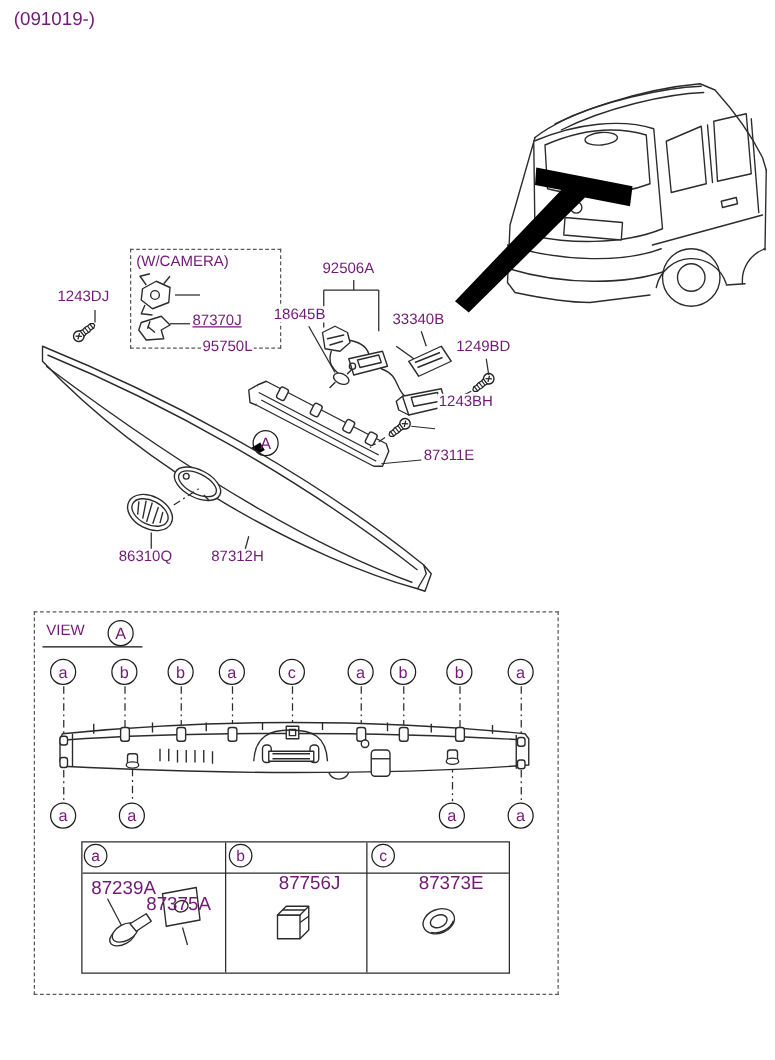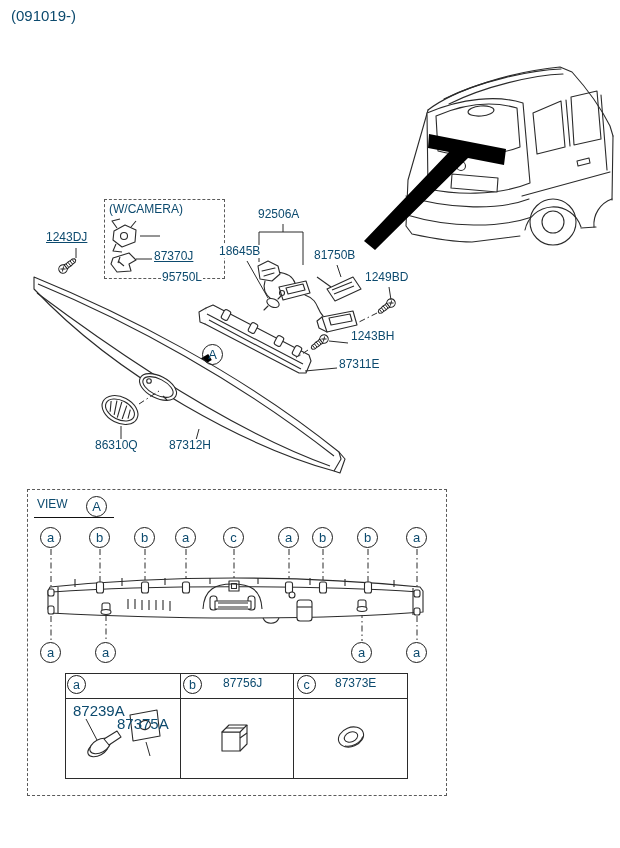--- a/index.html
+++ b/index.html
@@ -1,21 +1,21 @@
 <!DOCTYPE html>
 <html><head>
 <meta charset="utf-8">
 <style>
   html,body{margin:0;padding:0;background:#fff;}
   .stage{position:relative;width:620px;height:848px;background:#fff;overflow:hidden;
-         font-family:"Liberation Sans",sans-serif;color:#0c4a6e;}
+         font-family:"Liberation Sans",sans-serif;color:#701a75;}
   .stage svg{position:absolute;left:0;top:0;}
   .lbl{position:absolute;font-size:12px;line-height:1.1;white-space:nowrap;
        background:#fff;padding:0 1px;}
-  .lbl.sm{font-size:12px;}
+  .lbl.sm{font-size:15px;margin-top:22px;}
   .lbl.xs{font-size:15px;}
   .dashed{position:absolute;border:1.6px dashed #5a5a5a;box-sizing:border-box;}
   .marker{position:absolute;width:21px;height:21px;border:1.4px solid #1d1d1d;border-radius:50%;
           background:#fff;display:flex;align-items:center;justify-content:center;
           font-size:13px;box-sizing:border-box;}
   .marker.sm{width:19px;height:19px;font-size:12.5px;}
   .underline{position:absolute;border-top:1.6px solid #111;}
   .tbl{position:absolute;border:1.5px solid #2b2b2b;box-sizing:border-box;background:transparent;}
   .tbl .vline{position:absolute;top:0;bottom:0;border-left:1.4px solid #2b2b2b;}
   .tbl .hline{position:absolute;left:0;right:0;border-top:1.4px solid #2b2b2b;}
@@ -224,26 +224,26 @@
     </g>
   </svg>
 
   <div class="dashed" style="left:104px;top:199px;width:121px;height:80px;"></div>
   <div class="dashed" style="left:27px;top:489px;width:420px;height:307px;"></div>
 
   <div class="lbl" style="left:10px;top:8px;font-size:15px;">(091019-)</div>
   <div class="lbl" style="left:108px;top:203px;">(W/CAMERA)</div>
   <div class="lbl" style="left:161px;top:228px;margin-top:43px;">95750L</div>
   <div class="lbl" style="left:153px;top:250px;text-decoration:underline;">87370J</div>
-  <div class="lbl" style="left:45px;top:231px;text-decoration:underline;">1243DJ</div>
+  <div class="lbl" style="left:45px;top:231px;">1243DJ</div>
   <div class="lbl" style="left:257px;top:208px;">92506A</div>
   <div class="lbl" style="left:218px;top:245px;">18645B</div>
-  <div class="lbl" style="left:313px;top:249px;">81750B</div>
+  <div class="lbl" style="left:313px;top:249px;">33340B</div>
   <div class="lbl" style="left:364px;top:271px;">1249BD</div>
-  <div class="lbl" style="left:350px;top:330px;">1243BH</div>
+  <div class="lbl" style="left:350px;top:315px;">1243BH</div>
   <div class="lbl" style="left:338px;top:358px;">87311E</div>
   <div class="lbl" style="left:94px;top:439px;">86310Q</div>
   <div class="lbl" style="left:168px;top:439px;">87312H</div>
 
   <div class="marker" style="left:202px;top:344px;background:transparent;">A</div>
 
   <div class="lbl" style="left:36px;top:498px;background:transparent;">VIEW</div>
   <div class="marker" style="left:86px;top:496px;background:transparent;">A</div>
   <div class="underline" style="left:34px;top:517px;width:80px;"></div>
 

